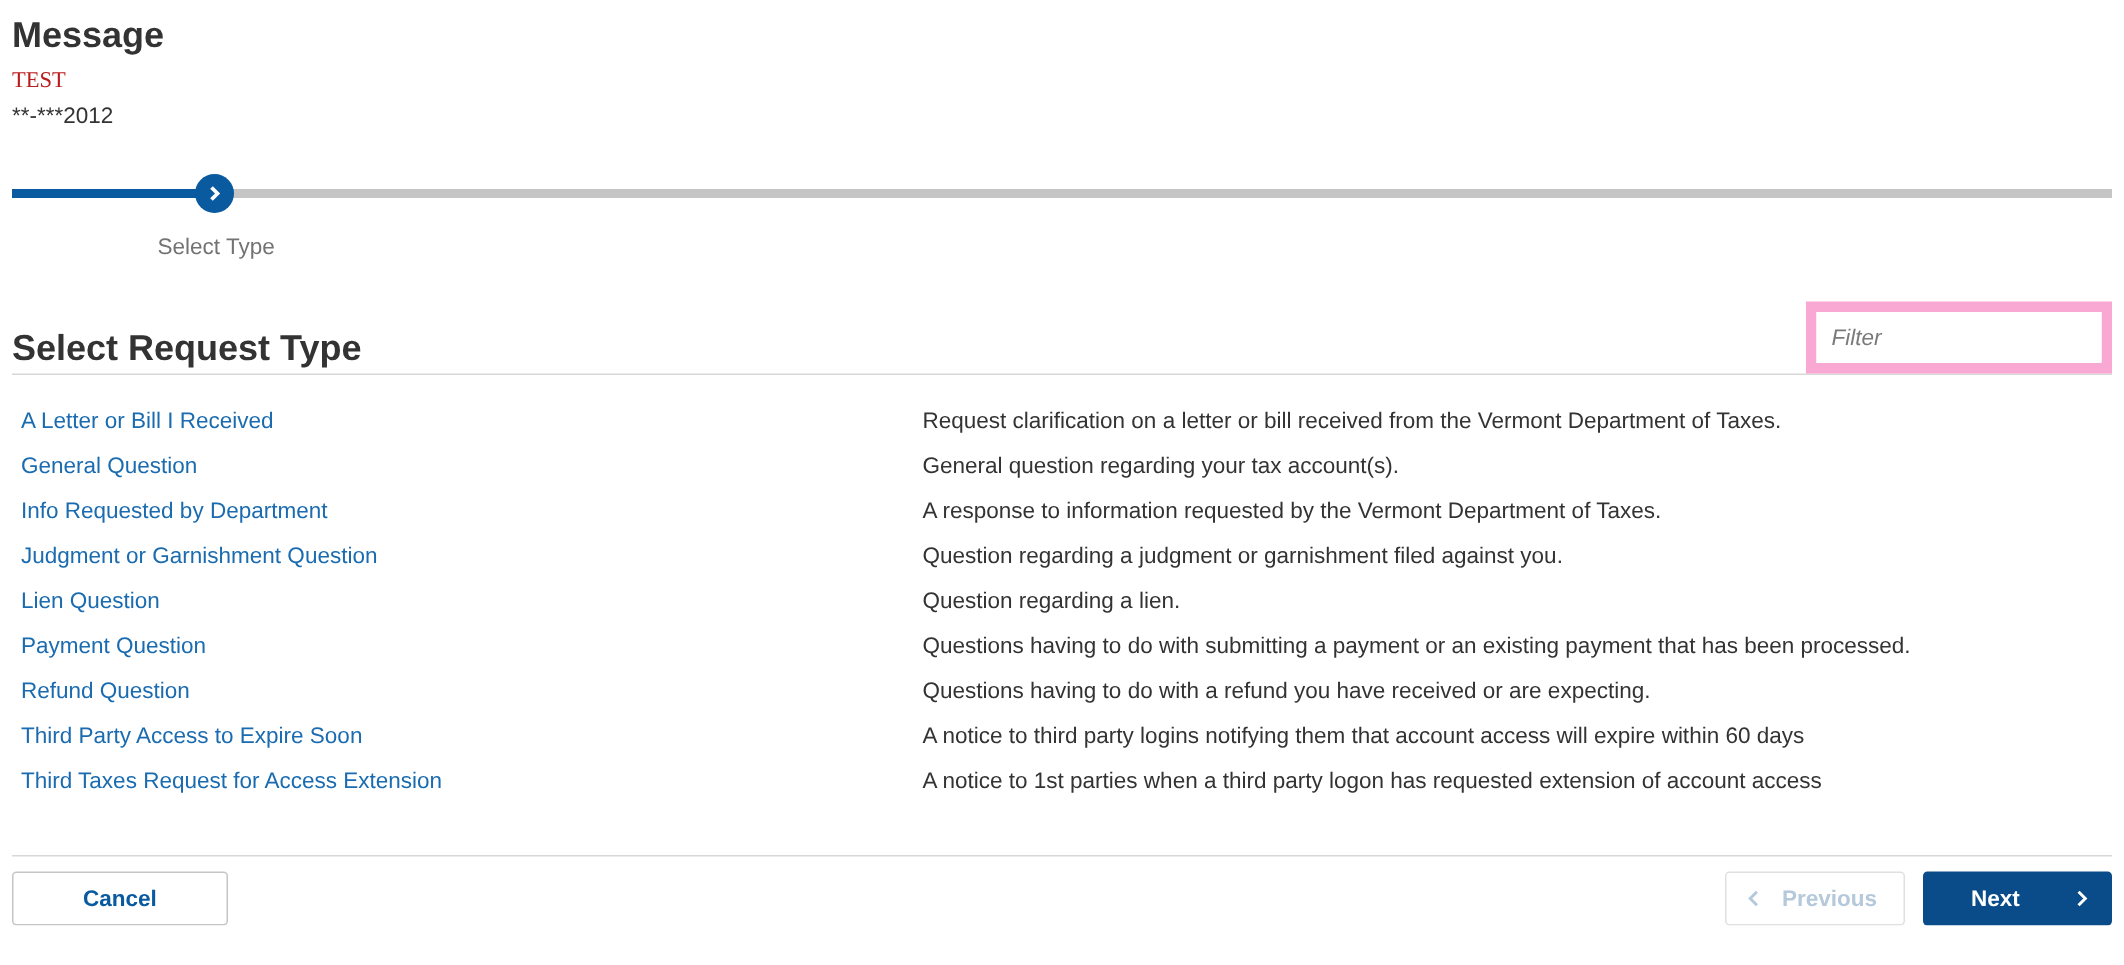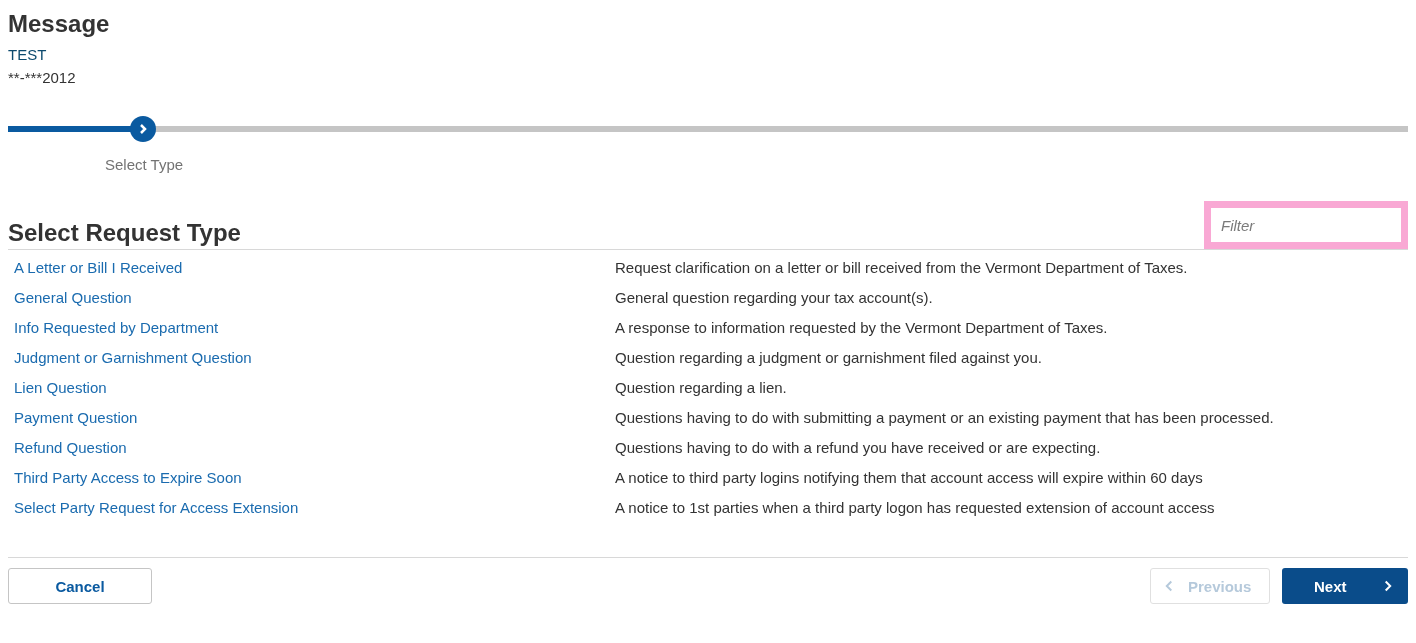--- a/index.html
+++ b/index.html
@@ -15,22 +15,23 @@
       padding: 0 8px;
     }
     .header-title {
       font-size: 24px;
       font-weight: 600;
       color: #333333;
       margin-top: 10px;
     }
     .header-subtitle {
       font-size: 15px;
-      color: #0c4a6e;
+      color: #b91c1c;
       margin-top: 8px;
+      font-family: Liberation Serif, serif;
     }
     .header-mask {
       font-size: 15px;
       color: #333333;
       margin-top: 6px;
     }
     .progress-bar {
       position: relative;
       margin-top: 28px;
       margin-bottom: 12px;
@@ -104,21 +105,21 @@
       font-size: 15px;
       font-style: italic;
       color: #333333;
     }
     .filter-input::placeholder {
       color: #7a7a7a;
       font-style: italic;
     }
     .message-table {
       width: 100%;
-      margin-top: 3px;
+      margin-top: 16px;
     }
     .message-row {
       display: flex;
       padding: 6px 0;
     }
     .message-link {
       width: 607px;
       flex-shrink: 0;
       padding-left: 6px;
     }
@@ -246,21 +247,21 @@
   </div>
   <div class="message-row">
     <div class="message-link"><a href="#">Refund Question</a></div>
     <div class="message-desc">Questions having to do with a refund you have received or are expecting.</div>
   </div>
   <div class="message-row">
     <div class="message-link"><a href="#">Third Party Access to Expire Soon</a></div>
     <div class="message-desc">A notice to third party logins notifying them that account access will expire within 60 days</div>
   </div>
   <div class="message-row">
-    <div class="message-link"><a href="#">Select Party Request for Access Extension</a></div>
+    <div class="message-link"><a href="#">Third Taxes Request for Access Extension</a></div>
     <div class="message-desc">A notice to 1st parties when a third party logon has requested extension of account access</div>
   </div>
 </div>
 
 <div class="footer">
   <button class="btn btn-cancel">Cancel</button>
   <div class="footer-right">
     <button class="btn btn-prev">
       <svg viewBox="0 0 10 12">
           <polyline points="7,1 2,6 7,11"></polyline>

